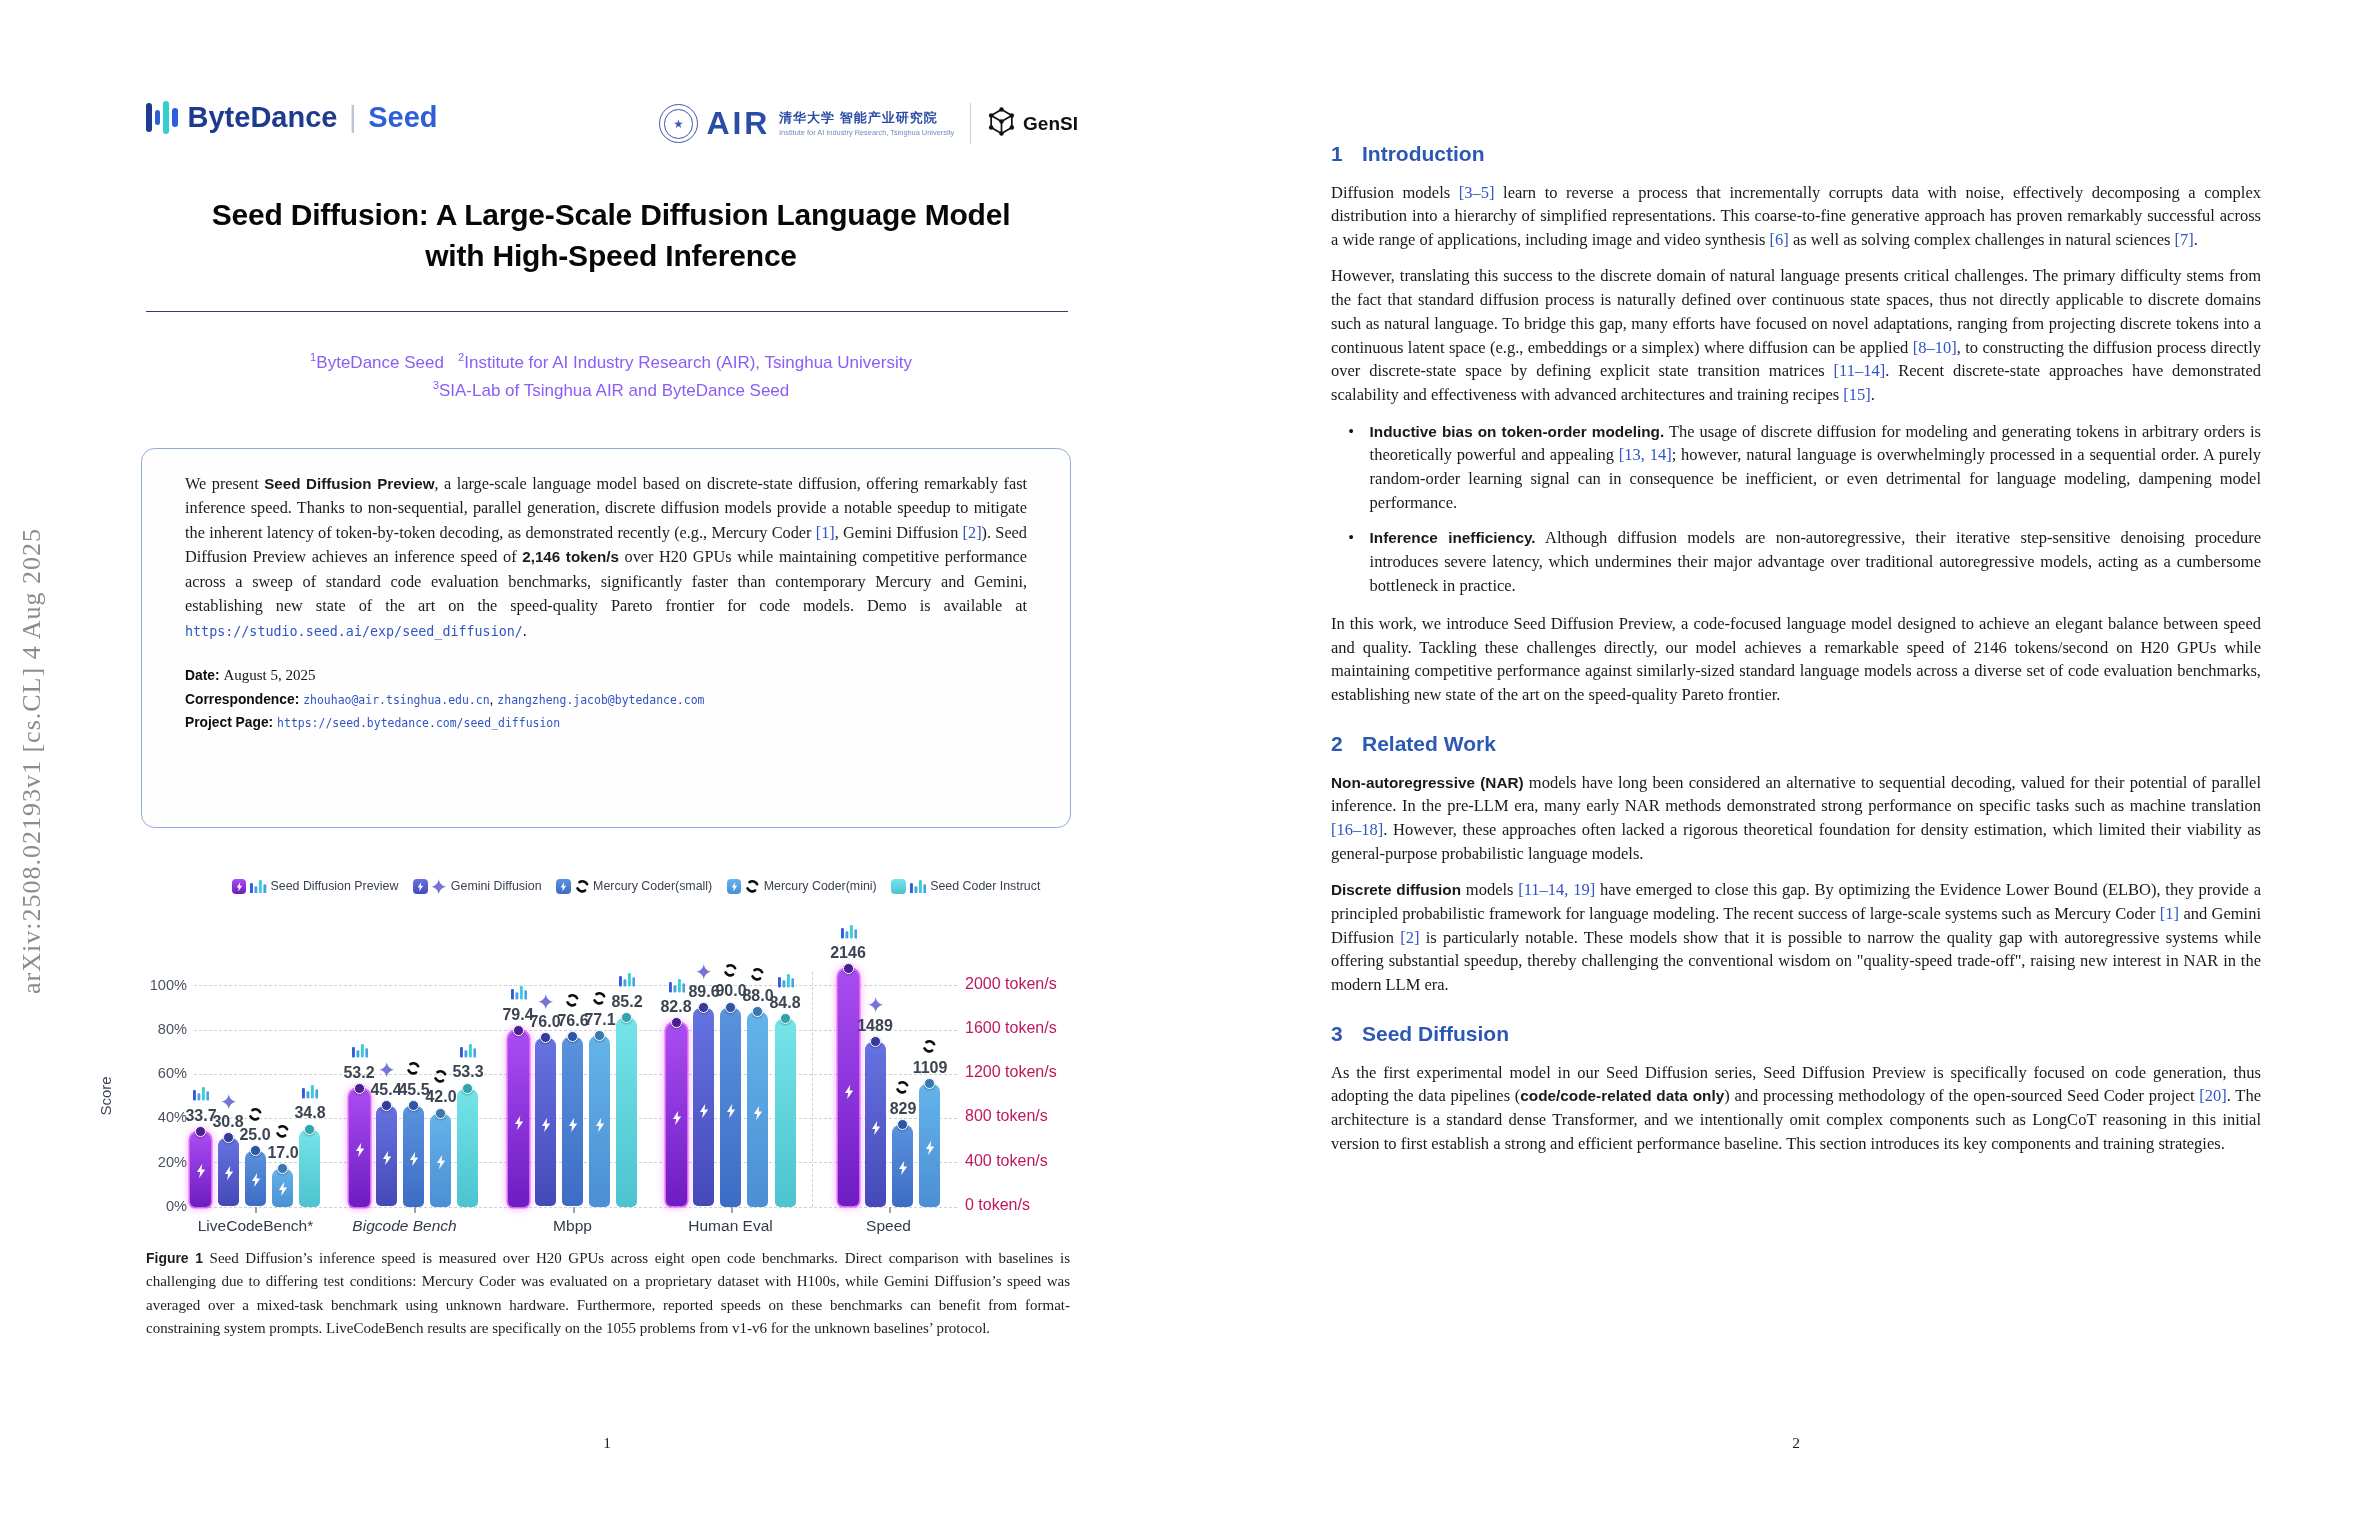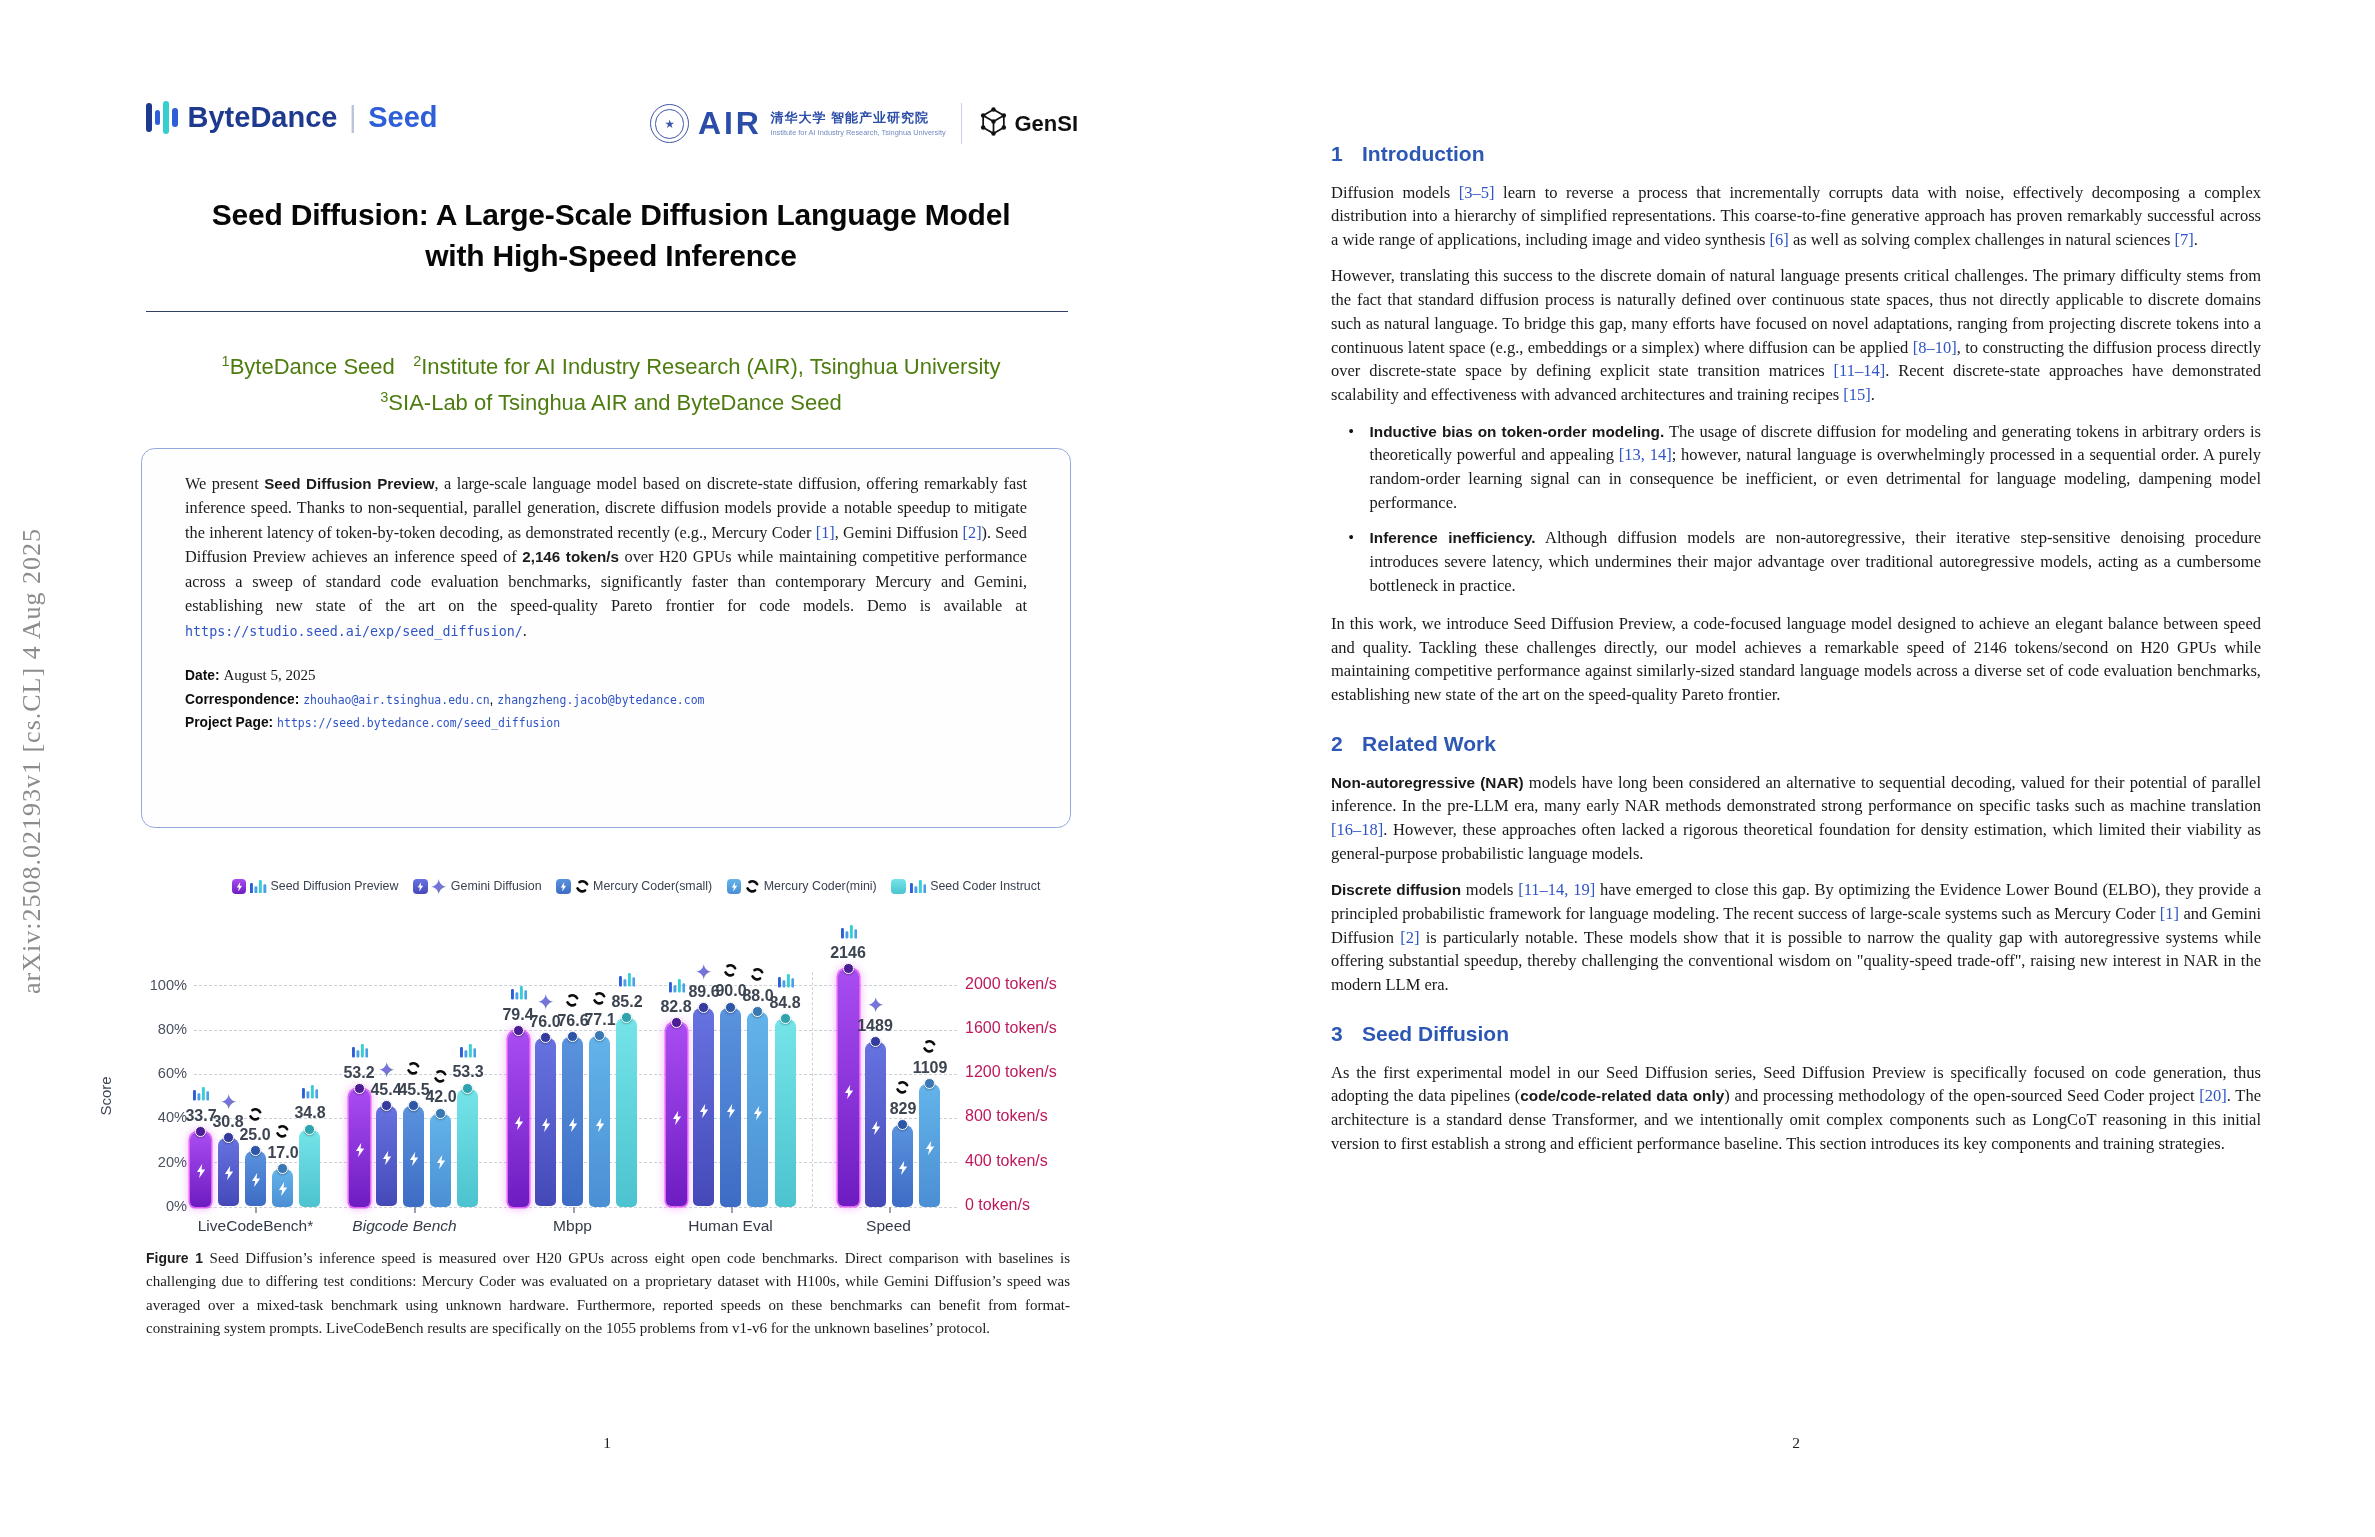--- a/index.html
+++ b/index.html
@@ -28,28 +28,28 @@
   .emblem { width:39px; height:39px; border-radius:50%; border:1.9px solid #3e57a8; position:relative; flex:none; }
   .emblem::before { content:""; position:absolute; inset:3.9px; border:1px solid #3e57a8; border-radius:50%; }
   .emblem::after { content:"★"; position:absolute; top:50%; left:50%; transform:translate(-50%,-52%);
                    font-size:11.6px; color:#3e57a8; }
   .air-text { font-weight:800; font-size:32px; color:#2b4da8; letter-spacing:2.9px; }
   .air-cn { display:flex; flex-direction:column; gap:2.9px; line-height:1.15; max-width:213px; }
   .air-cn-main { font-weight:700; font-size:13px; color:#2b4da8; letter-spacing:1px; }
   .air-cn-sub { font-weight:400; font-size:7.4px; color:#7289c0; }
   .logo-divider { width:1px; height:41px; background:#c8d1e2; margin:0 6.8px; }
   .gensi { display:flex; align-items:center; gap:5.8px; }
-  .gensi-text { font-weight:700; font-size:22px; color:#101010; }
+  .gensi-text { font-weight:700; font-size:19px; color:#101010; }
 
   
   .title { position:absolute; left:116px; top:194px; width:990px; text-align:center;
            font-weight:700; font-size:30px; line-height:1.38; color:#070707; letter-spacing:-0.2px; }
   .rule  { position:absolute; left:146px; top:311px; width:922px; border-top:1.4px solid #2f3f66; }
   .affil { position:absolute; left:116px; top:349px; width:990px; text-align:center;
-           font-size:22px; line-height:1.62; color:#4d7c0f; }
+           font-size:17px; line-height:1.62; color:#8b5cf6; }
   .abstract-box { position:absolute; left:141px; top:448px; width:930px; min-height:380px;
                   border:1.5px solid #93a8de; border-radius:13.6px; background:#fffeff; padding:23px 43px 19.4px; }
   .abstract-title { text-align:center; font-weight:700; font-size:20px; color:#2d57b4; margin-bottom:16.5px; }
   .abstract-body { font-family:"Liberation Serif",serif; font-size:16.3px; line-height:1.5;
                    text-align:justify; color:#1b1b1b; }
   .meta { margin-top:24px; font-size:14px; }
   .meta > div { margin-bottom:6.8px; }
   .meta-label { font-weight:700; font-size:13.8px; color:#0d0d0d; }
   .meta .serif-val { font-family:"Liberation Serif",serif; font-size:15px; color:#141414; }
 

